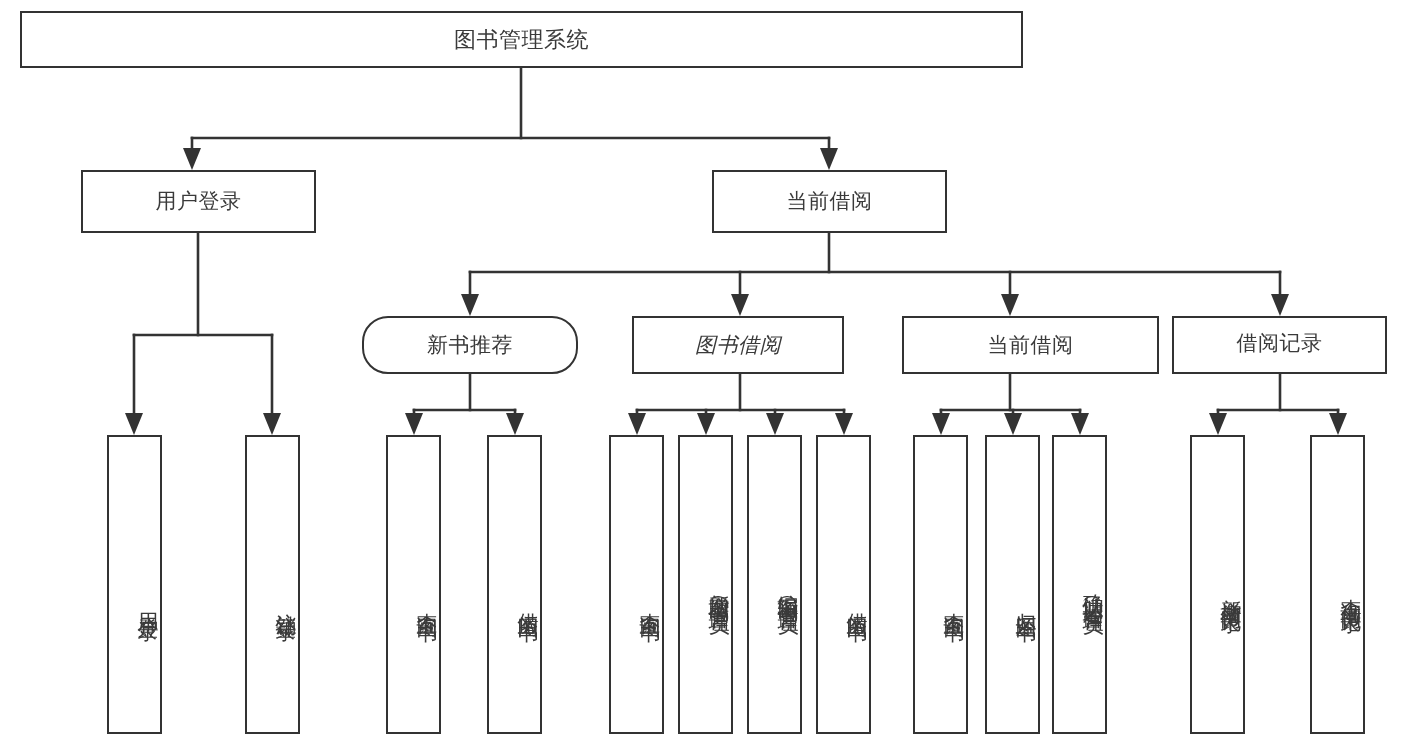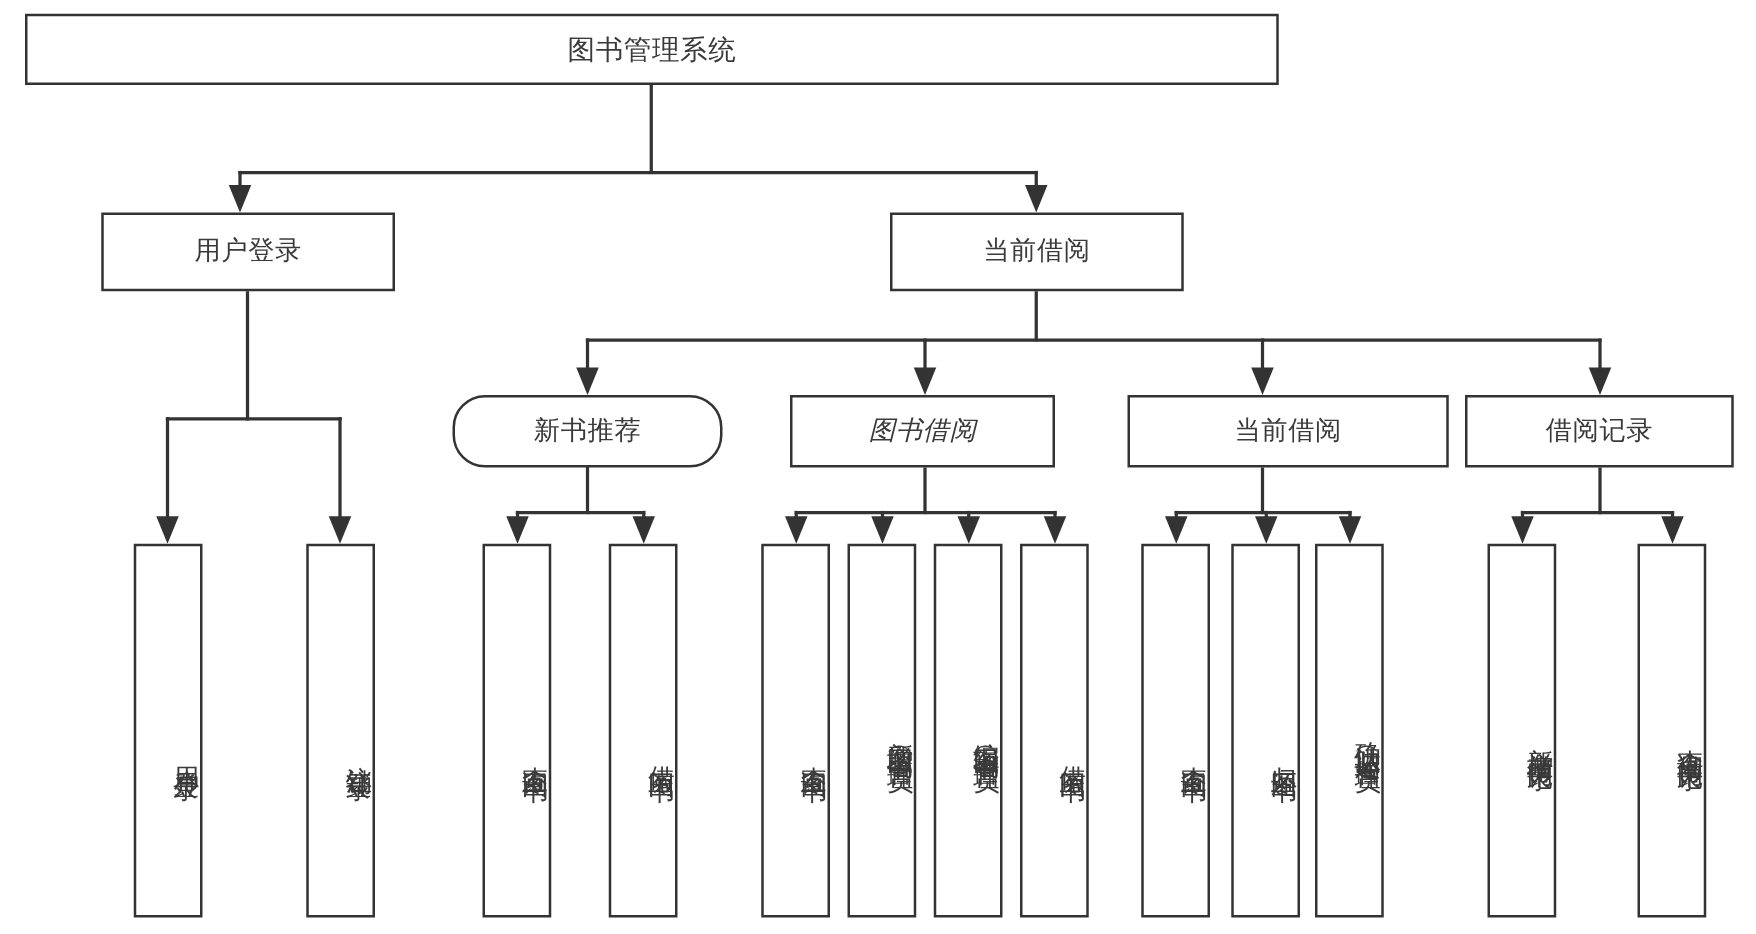--- a/index.html
+++ b/index.html
@@ -141,21 +141,21 @@
   <div id="level3-container">
       <div class="node node-h" style="left: 362px; top: 316px; width: 216px; height: 58px; border-radius: 26px;">
         <span>新书推荐</span>
       </div>
       <div class="node node-h" style="left: 632px; top: 316px; width: 212px; height: 58px; font-style: italic;">
         <span>图书借阅</span>
       </div>
       <div class="node node-h" style="left: 902px; top: 316px; width: 257px; height: 58px; text-align: center;">
         <span>当前借阅</span>
       </div>
-      <div class="node node-h" style="left: 1172px; top: 316px; width: 215px; height: 58px;">
+      <div class="node node-h" style="left: 1172px; top: 316px; width: 215px; height: 58px; font-family: Liberation Mono, monospace;">
         <span>借阅记录</span>
       </div>
     </div>
 
   <div id="leaves-container">
       <div class="node node-v" style="left: 107px; top: 435px; width: 55px; height: 299px;">
         <span>用户登录</span>
       </div>
       <div class="node node-v" style="left: 245px; top: 435px; width: 55px; height: 299px;">
         <span>注销登录</span>

